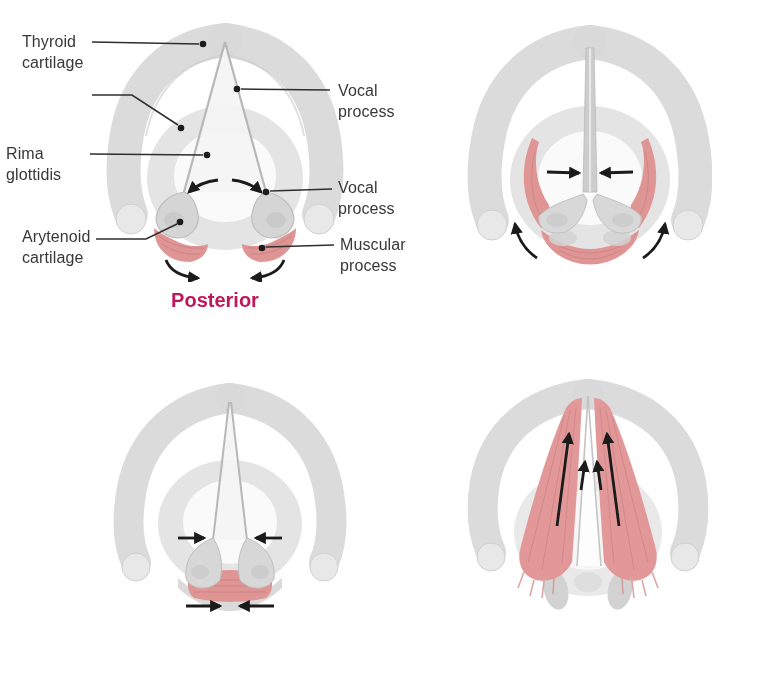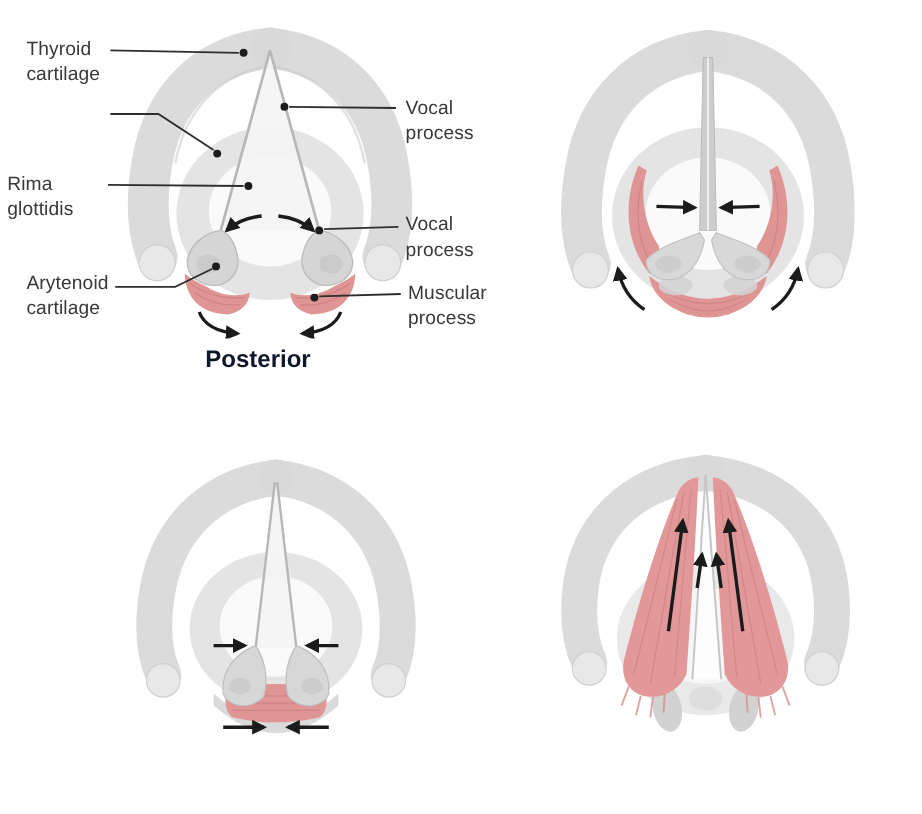--- a/index.html
+++ b/index.html
@@ -7,21 +7,21 @@
     position:relative;width:712px;height:678px;background:#ffffff;
     font-family:"Liberation Sans",sans-serif;overflow:hidden;
   }
   .panel{position:absolute;}
   .overlay{position:absolute;left:0;top:0;pointer-events:none;}
   .anat-label{
     position:absolute;color:#383838;font-size:16px;line-height:1.32;
     letter-spacing:.1px;
   }
   .caption{
-    position:absolute;color:#0f172a;font-size:20px;line-height:29px;
+    position:absolute;color:#be185d;font-size:20px;line-height:29px;
     font-weight:700;text-align:center;
   }
   .cap-line{display:block;}
 </style>
 </head>
 <body>
 
 <div class="stage">
 
   <svg class="panel" style="left:90px;top:16px" width="270" height="266" viewBox="0 0 270 266">

